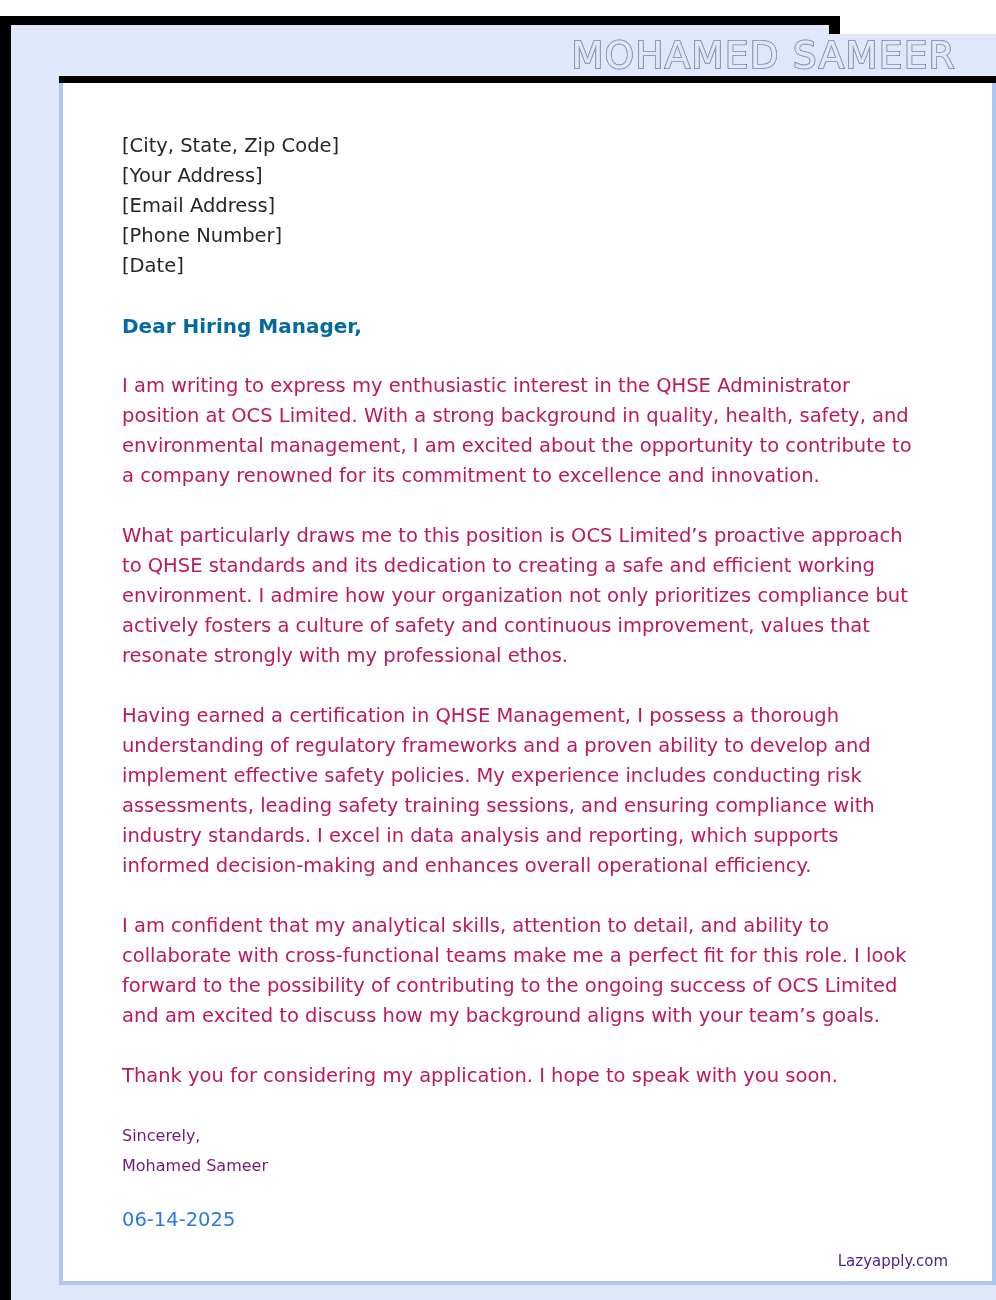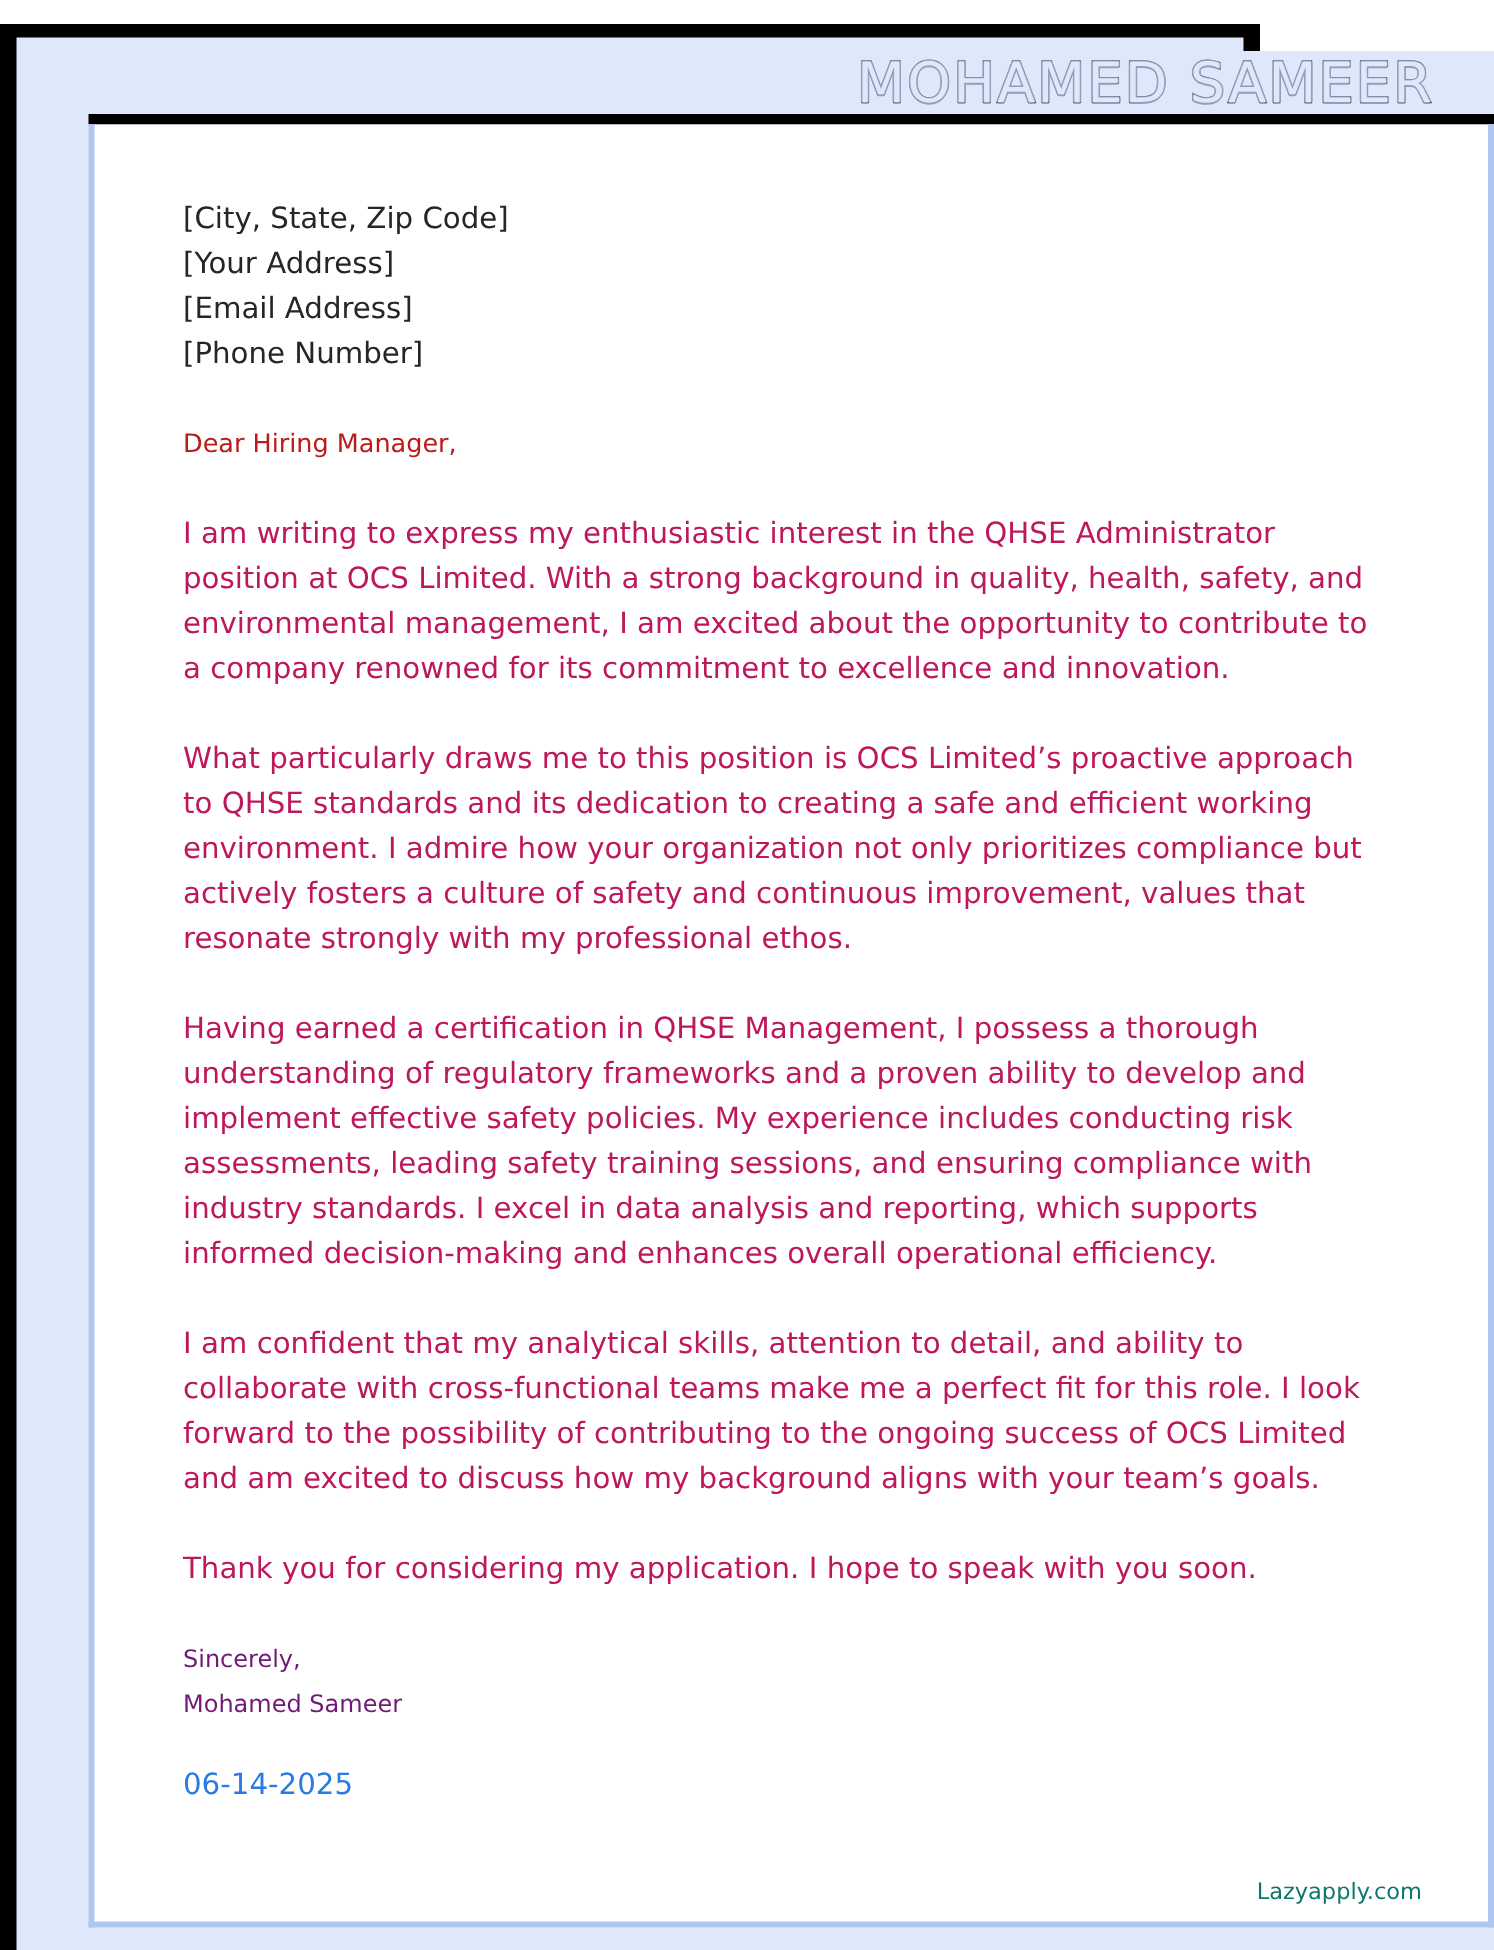--- a/index.html
+++ b/index.html
@@ -107,24 +107,25 @@
   }
 
   .contact-line {
     font-size: 19.5px;
     line-height: 30px;
     color: #262626;
     white-space: nowrap;
   }
 
   .salutation {
-    font-size: 17px;
-    line-height: 30px;
-    color: #b91c1c;
+    font-size: 20px;
+    line-height: 30px;
+    color: #0369a1;
     margin: 0 0 30px 0;
+    font-weight: bold;
   }
 
   .para {
     font-size: 19.5px;
     line-height: 30px;
     color: #be185d;
     margin: 0 0 30px 0;
     text-align: left;
   }
 
@@ -145,21 +146,21 @@
     margin-top: 24px;
   }
 
   
   .sheet-footer {
     position: absolute;
     right: 44px;
     bottom: 10px;
     font-size: 15px;
     line-height: 20px;
-    color: #0f766e;
+    color: #4c1d95;
     white-space: nowrap;
   }
 </style>
 </head>
 <body>
 
 <div class="page-frame">
   <div class="page-canvas">
 
     <div class="letter-header">
@@ -169,20 +170,21 @@
     <div class="header-rule"></div>
 
     <div class="letter-sheet">
       <div class="letter-body">
 
         <div class="contact-block">
           <div class="contact-line">[City, State, Zip Code]</div>
           <div class="contact-line">[Your Address]</div>
           <div class="contact-line">[Email Address]</div>
           <div class="contact-line">[Phone Number]</div>
+          <div class="contact-line">[Date]</div>
         </div>
 
         <div class="salutation">Dear Hiring Manager,</div>
 
         <p class="para">I am writing to express my enthusiastic interest in the QHSE Administrator position at OCS Limited. With a strong background in quality, health, safety, and environmental management, I am excited about the opportunity to contribute to a company renowned for its commitment to excellence and innovation.</p>
         <p class="para">What particularly draws me to this position is OCS Limited’s proactive approach to QHSE standards and its dedication to creating a safe and efficient working environment. I admire how your organization not only prioritizes compliance but actively fosters a culture of safety and continuous improvement, values that resonate strongly with my professional ethos.</p>
         <p class="para">Having earned a certification in QHSE Management, I possess a thorough understanding of regulatory frameworks and a proven ability to develop and implement effective safety policies. My experience includes conducting risk assessments, leading safety training sessions, and ensuring compliance with industry standards. I excel in data analysis and reporting, which supports informed decision-making and enhances overall operational efficiency.</p>
         <p class="para">I am confident that my analytical skills, attention to detail, and ability to collaborate with cross-functional teams make me a perfect fit for this role. I look forward to the possibility of contributing to the ongoing success of OCS Limited and am excited to discuss how my background aligns with your team’s goals.</p>
         <p class="para">Thank you for considering my application. I hope to speak with you soon.</p>
 

